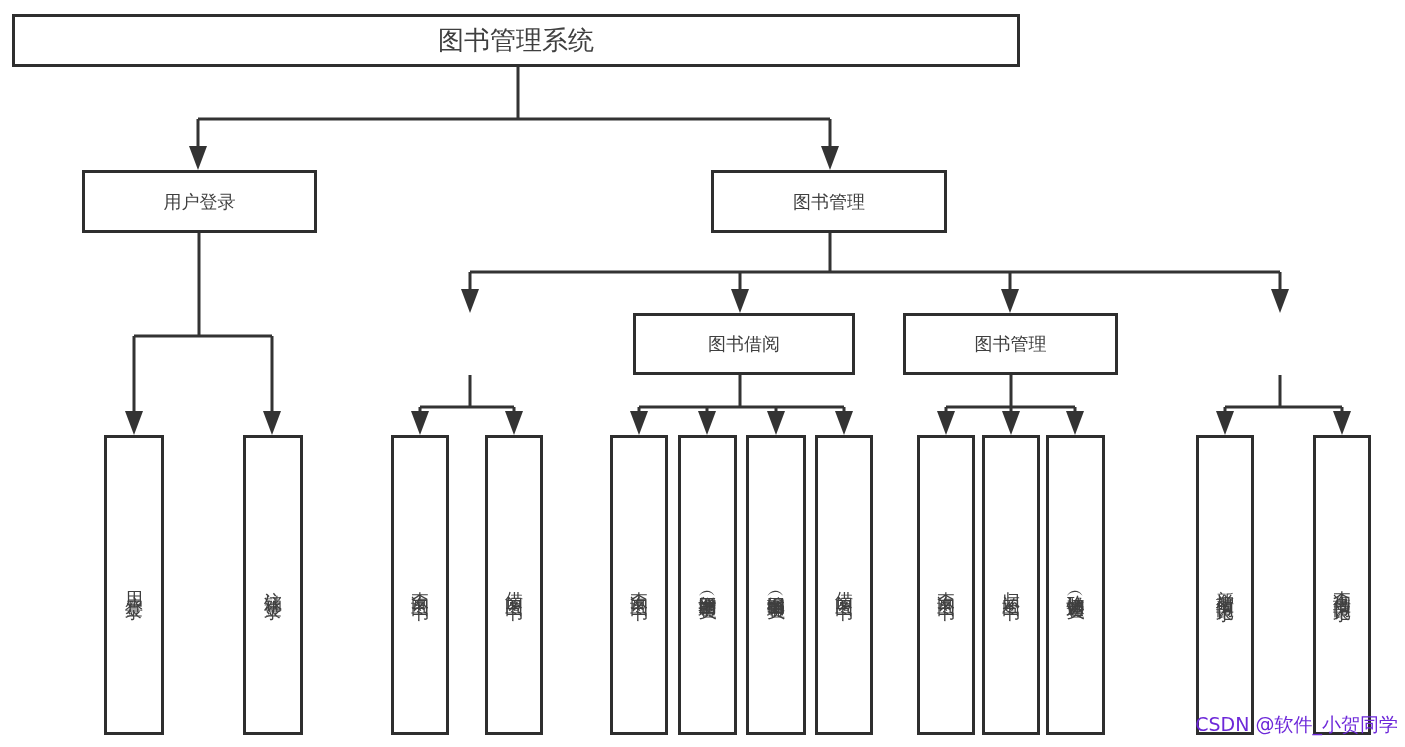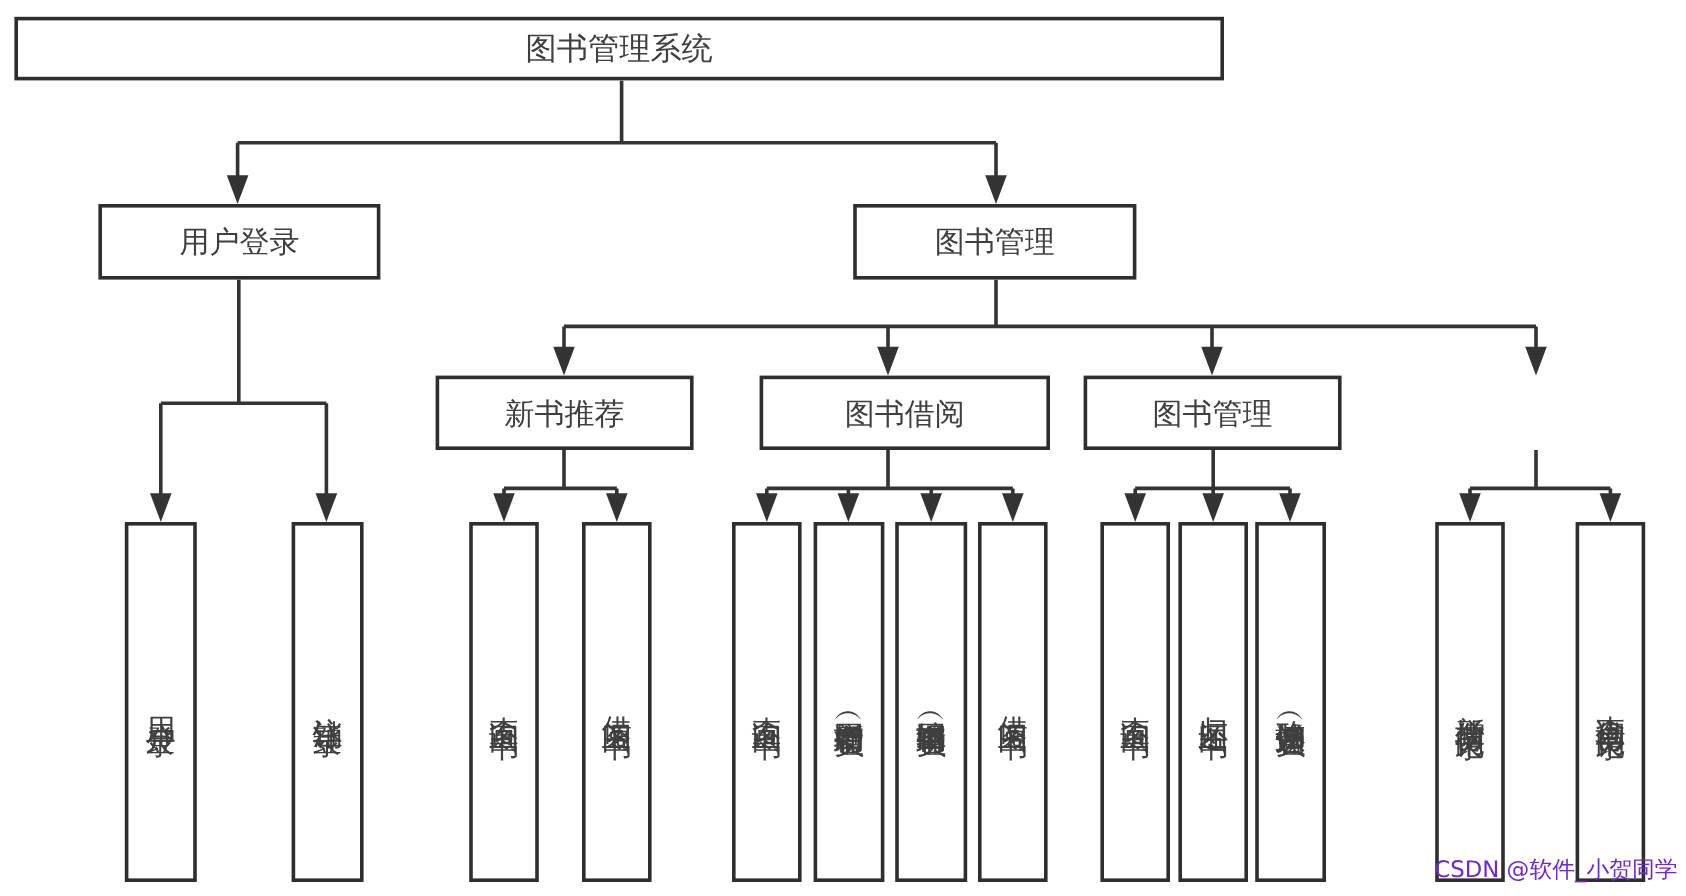--- a/index.html
+++ b/index.html
@@ -10,38 +10,38 @@
   }
   #canvas { position: absolute; left: 0; top: 0; width: 1405px; height: 747px; }
   svg.wires { position: absolute; left: 0; top: 0; width: 1405px; height: 747px; }
 
   .node {
     position: absolute;
     border: 3px solid #2e2e2e;
     background: #ffffff;
     display: flex; align-items: center; justify-content: center;
     color: #3f3f3f;
-    font-size: 25px;
+    font-size: 18px;
     z-index: 2;
   }
   .v-node span {
     writing-mode: vertical-rl;
     text-orientation: mixed;
     letter-spacing: 4px;
     line-height: 1;
   }
 
   
   #root        { left: 12px;  top: 14px;  width: 1008px; height: 53px;  font-size: 26px; }
   #n-user      { left: 82px;  top: 170px; width: 235px;  height: 63px; }
   #n-bookmgmt  { left: 711px; top: 170px; width: 236px;  height: 63px; font-family: Liberation Mono, monospace; }
 
   
   #n-newbook   { left: 363px;  top: 313px; width: 215px; height: 62px; }
-  #n-borrow    { left: 633px;  top: 313px; width: 242px; height: 62px; }
+  #n-borrow    { left: 633px;  top: 313px; width: 222px; height: 62px; }
   #n-current   { left: 903px;  top: 313px; width: 215px; height: 62px; }
   #n-records   { left: 1173px; top: 313px; width: 214px; height: 62px; }
 
   
   .leaf { top: 435px; height: 300px; }
   #l-u1 { left: 104px;  width: 60px; }
   #l-u2 { left: 243px;  width: 60px; }
   #l-n1 { left: 391px;  width: 58px; }
   #l-n2 { left: 485px;  width: 58px; }
   #l-b1 { left: 610px;  width: 58px; }
@@ -126,23 +126,20 @@
     <span>图书管理系统</span>
   </div>
 
   <div class="node" id="n-user">
     <span>用户登录</span>
   </div>
   <div class="node" id="n-bookmgmt">
     <span>图书管理</span>
   </div>
 
-  <div class="node" id="n-newbook">
-    <span>新书推荐</span>
-  </div>
   <div class="node" id="n-borrow">
     <span>图书借阅</span>
   </div>
   <div class="node" id="n-current">
     <span>图书管理</span>
   </div>
 
   <div class="node leaf v-node" id="l-u1">
     <span>用户登录</span>
   </div>

